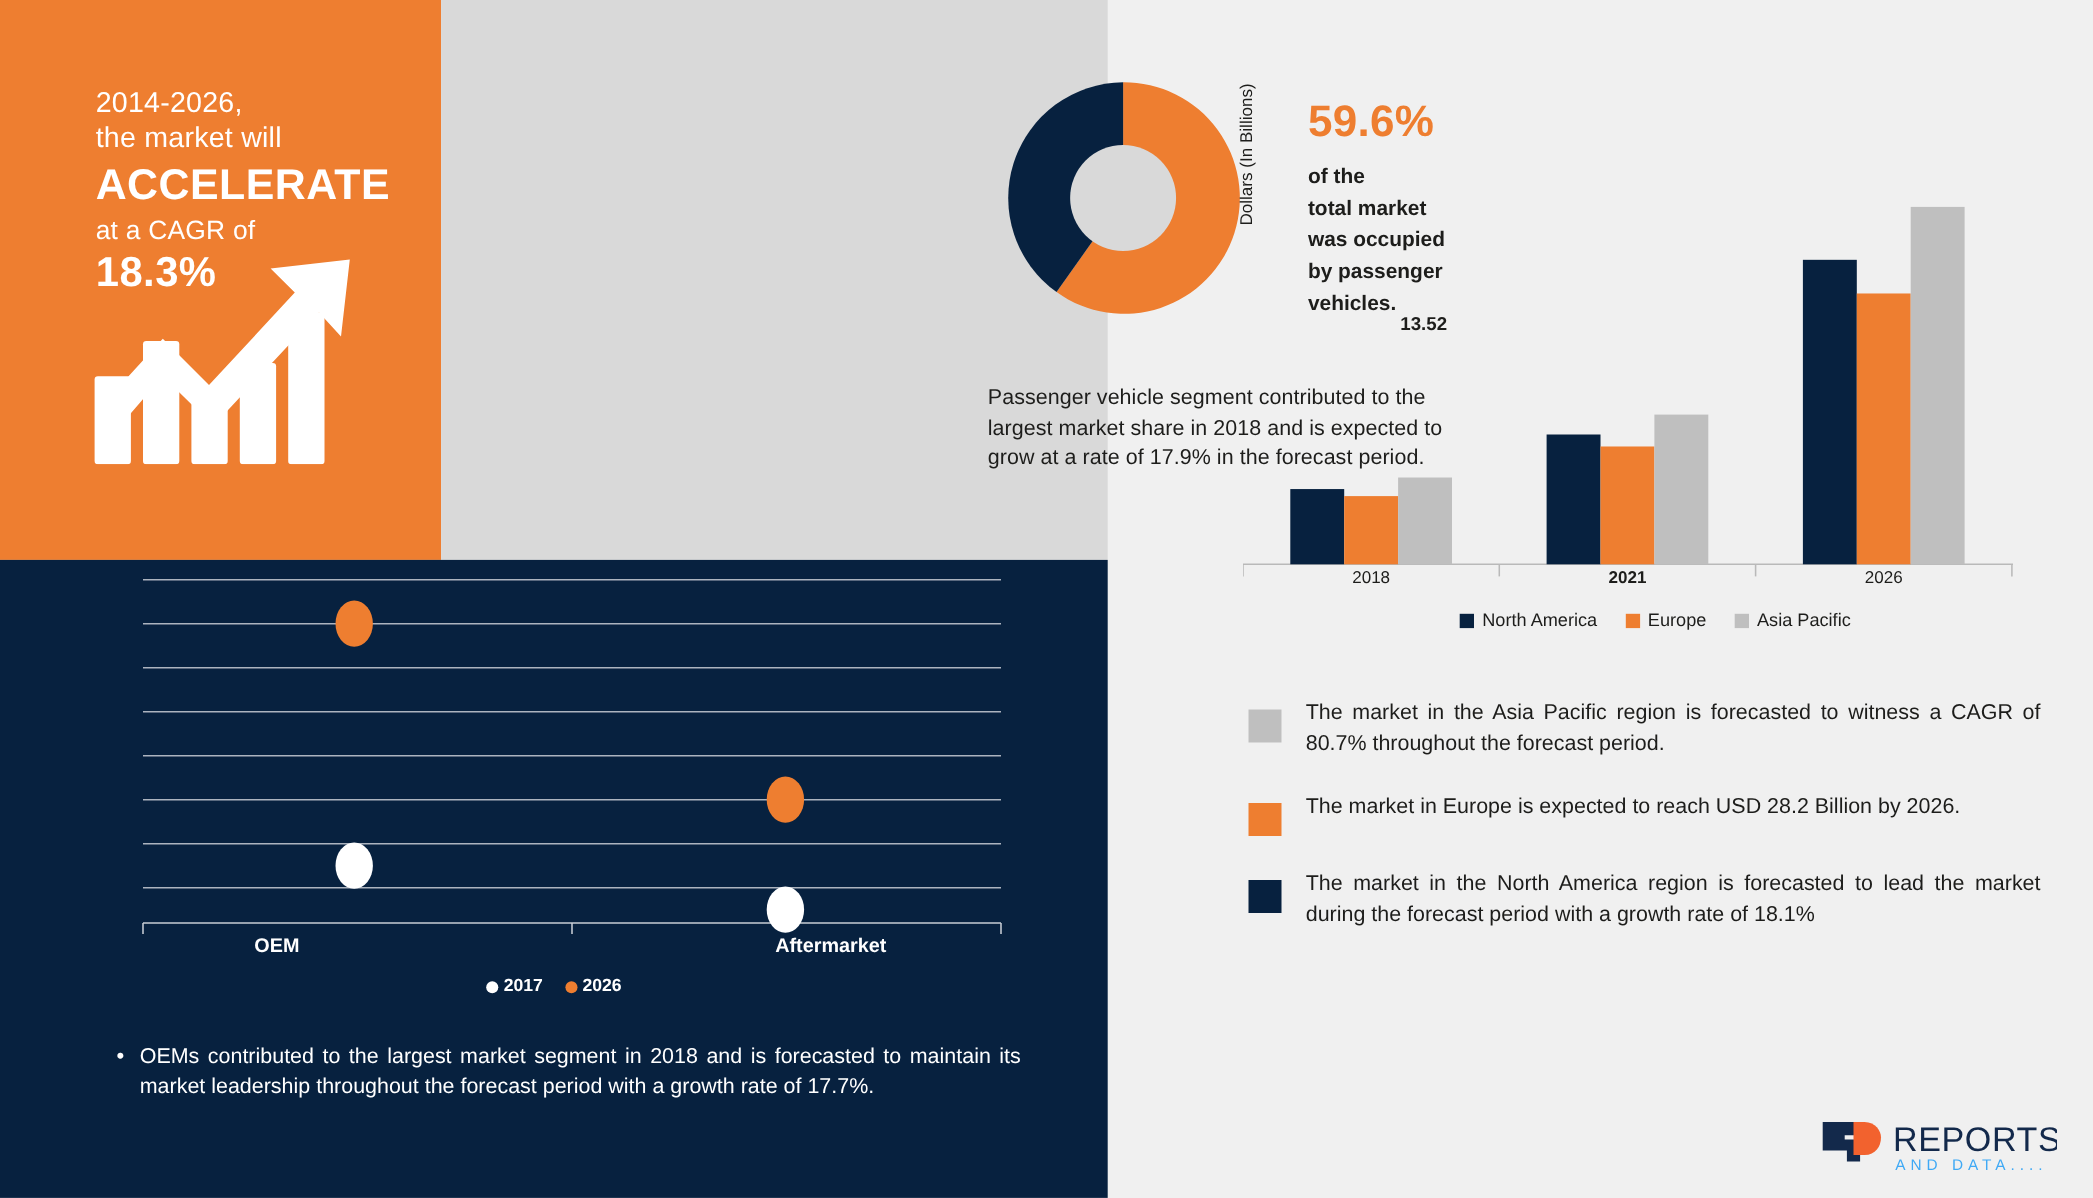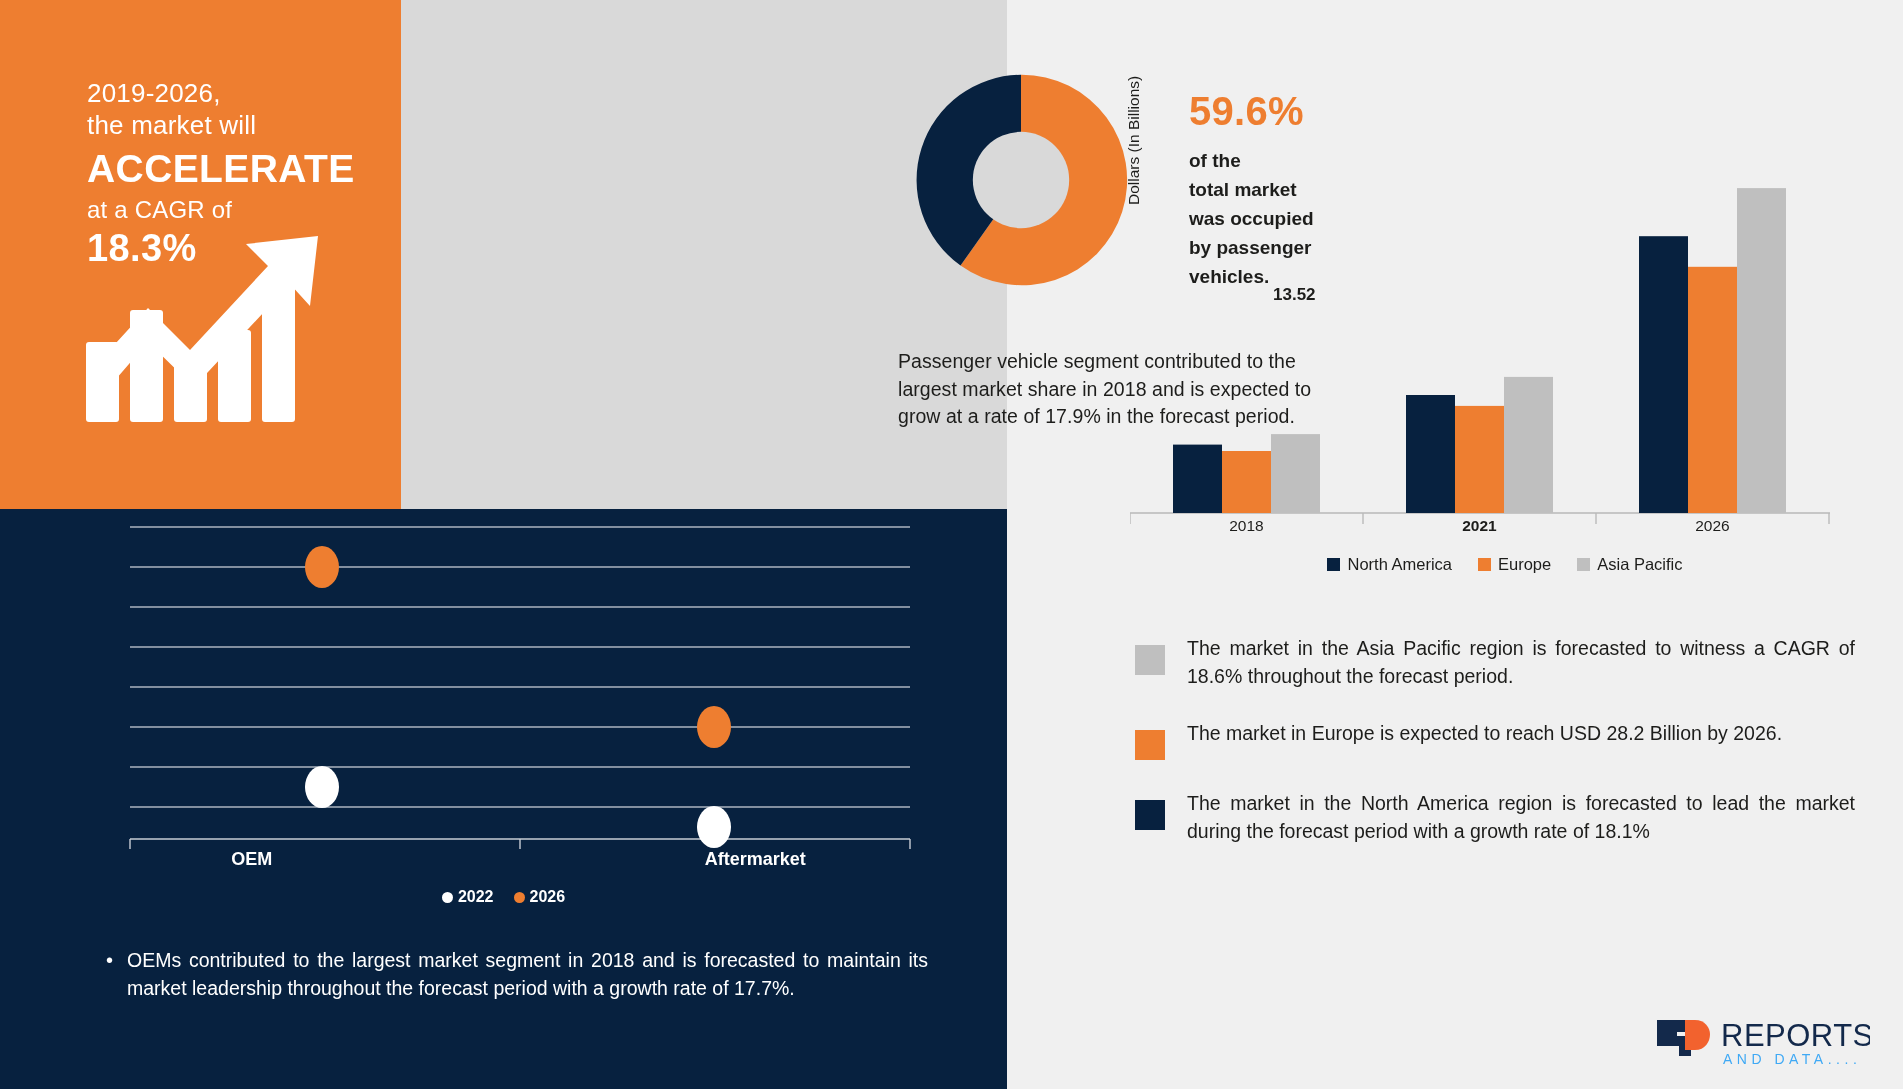--- a/index.html
+++ b/index.html
@@ -83,21 +83,21 @@
 
   .logo { position: absolute; left: 1655px; top: 1012px; width: 215px; height: 56px; }
 </style>
 </head>
 <body>
 
 <div class="page">
 
   <div class="panel-orange">
     <div class="cagr-text">
-      <div class="cagr-l1">2019-2026,</div>
+      <div class="cagr-l1">2014-2026,</div>
       <div class="cagr-l2">the market will</div>
       <div class="cagr-l3">ACCELERATE</div>
       <div class="cagr-l4">at a CAGR of</div>
       <div class="cagr-l5">18.3%</div>
     </div>
     <svg class="growth-icon" viewBox="0 0 262 200">
       <g fill="#ffffff">
         <rect x="4" y="120" width="33" height="80" rx="3"></rect>
         <rect x="48" y="88" width="33" height="112" rx="3"></rect>
         <rect x="92" y="140" width="33" height="60" rx="3"></rect>
@@ -159,21 +159,21 @@
   </div>
 
   <div class="dot-axis-labels">
     <span>OEM</span>
     <span>Aftermarket</span>
   </div>
 
   <div class="dot-legend">
     <span class="item">
       <i class="mk" style="background:#ffffff"></i>
-      <span>2022</span>
+      <span>2017</span>
     </span>
     <span class="item">
       <i class="mk" style="background:#ee7e30"></i>
       <span>2026</span>
     </span>
   </div>
 
   <div class="navy-bullet">
     <span class="bdot">•</span>
     <span>OEMs contributed to the largest market segment in 2018 and is forecasted to maintain its market leadership throughout the forecast period with a growth rate of 17.7%.</span>
@@ -219,21 +219,21 @@
     </span>
     <span class="item">
       <i class="sw" style="background:#bfbfbf"></i>
       <span>Asia Pacific</span>
     </span>
   </div>
 
   <div class="facts">
     <div class="fact">
       <span class="sw" style="background:#bfbfbf"></span>
-      <span class="txt">The market in the Asia Pacific region is forecasted to witness a CAGR of 18.6% throughout the forecast period.</span>
+      <span class="txt">The market in the Asia Pacific region is forecasted to witness a CAGR of 80.7% throughout the forecast period.</span>
     </div>
     <div class="fact">
       <span class="sw" style="background:#ee7e30"></span>
       <span class="txt">The market in Europe is expected to reach USD 28.2 Billion by 2026.</span>
     </div>
     <div class="fact">
       <span class="sw" style="background:#07213f"></span>
       <span class="txt">The market in the North America region is forecasted to lead the market during the forecast period with a growth rate of 18.1%</span>
     </div>
   </div>

